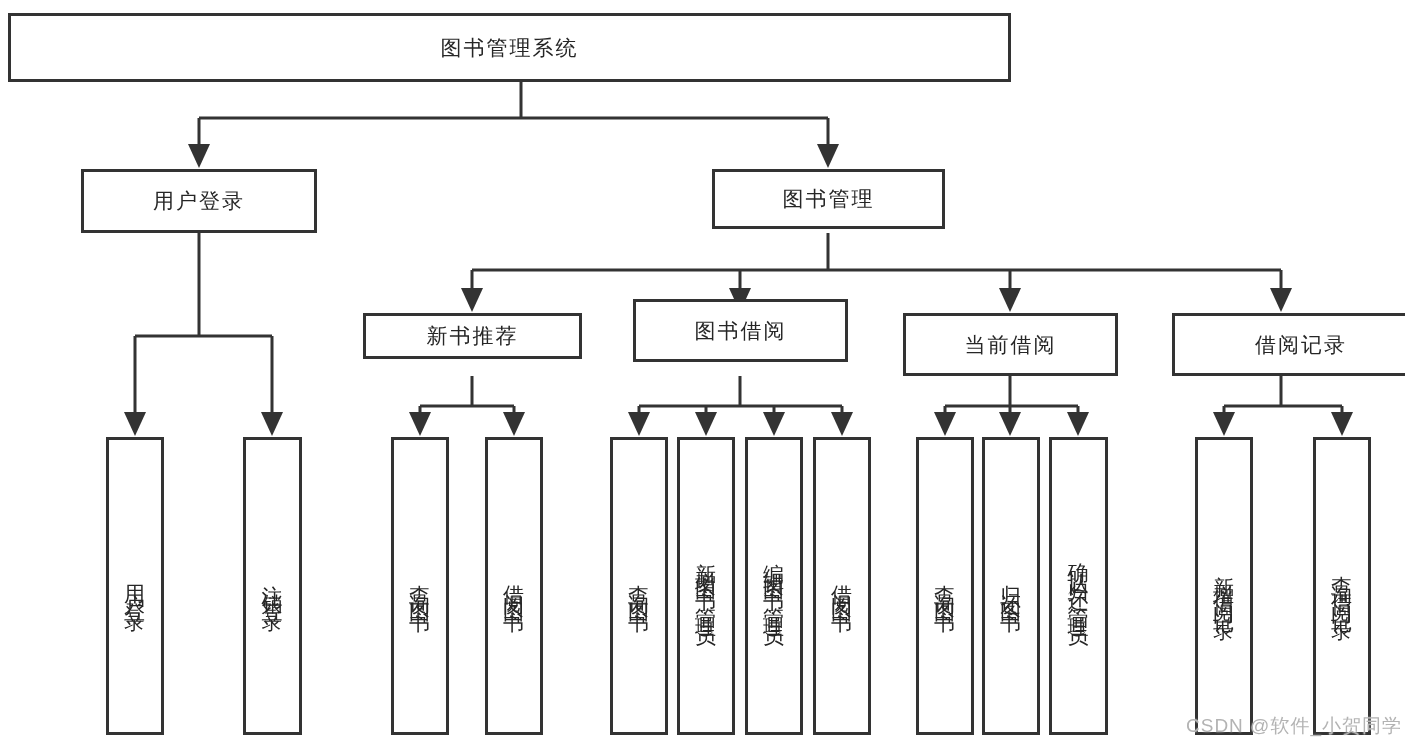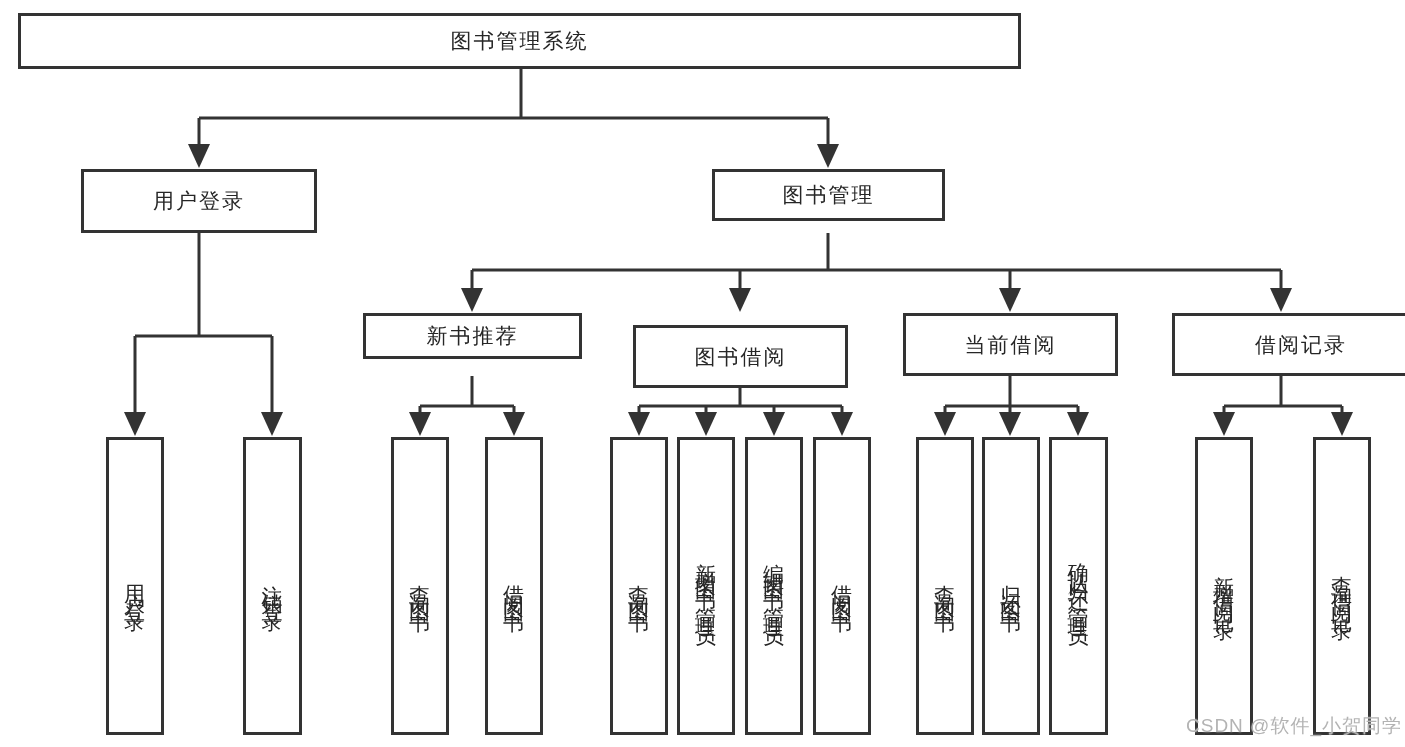--- a/index.html
+++ b/index.html
@@ -94,35 +94,35 @@
     <path d="M1010 376 V406 M945 406 H1078 M945 406 V412 M1010 406 V412 M1078 406 V412"></path>
     <polygon points="934,412 956,412 945,436"></polygon>
     <polygon points="999,412 1021,412 1010,436"></polygon>
     <polygon points="1067,412 1089,412 1078,436"></polygon>
 
     <path d="M1281 376 V406 M1224 406 H1342 M1224 406 V412 M1342 406 V412"></path>
     <polygon points="1213,412 1235,412 1224,436"></polygon>
     <polygon points="1331,412 1353,412 1342,436"></polygon>
   </svg>
 
-  <div class="node h" style="left:18px; top:13px; width:1003px; height:56px;">
+  <div class="node h" style="left:8px; top:13px; width:1003px; height:69px;">
     <span>图书管理系统</span>
   </div>
 
   <div class="node h" style="left:81px; top:169px; width:236px; height:64px;">
     <span>用户登录</span>
   </div>
-  <div class="node h" style="left:712px; top:169px; width:233px; height:52px;">
+  <div class="node h" style="left:712px; top:169px; width:233px; height:60px;">
     <span>图书管理</span>
   </div>
 
   <div class="node h" style="left:363px; top:313px; width:219px; height:46px;">
     <span>新书推荐</span>
   </div>
-  <div class="node h" style="left:633px; top:325px; width:215px; height:63px;">
+  <div class="node h" style="left:633px; top:299px; width:215px; height:63px;">
     <span>图书借阅</span>
   </div>
   <div class="node h" style="left:903px; top:313px; width:215px; height:63px;">
     <span>当前借阅</span>
   </div>
   <div class="node h" style="left:1172px; top:313px; width:258px; height:63px;">
     <span>借阅记录</span>
   </div>
 
   <div class="node v" style="left:106px; top:437px; width:58px; height:298px;">

